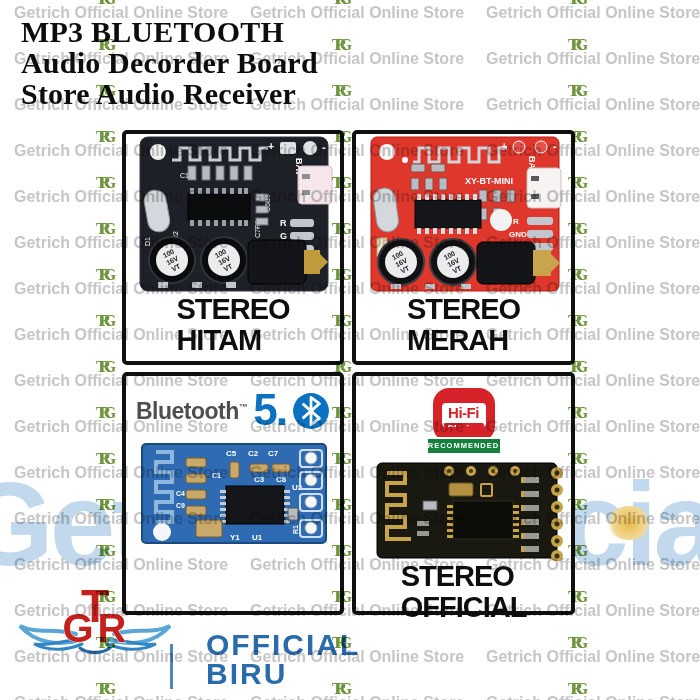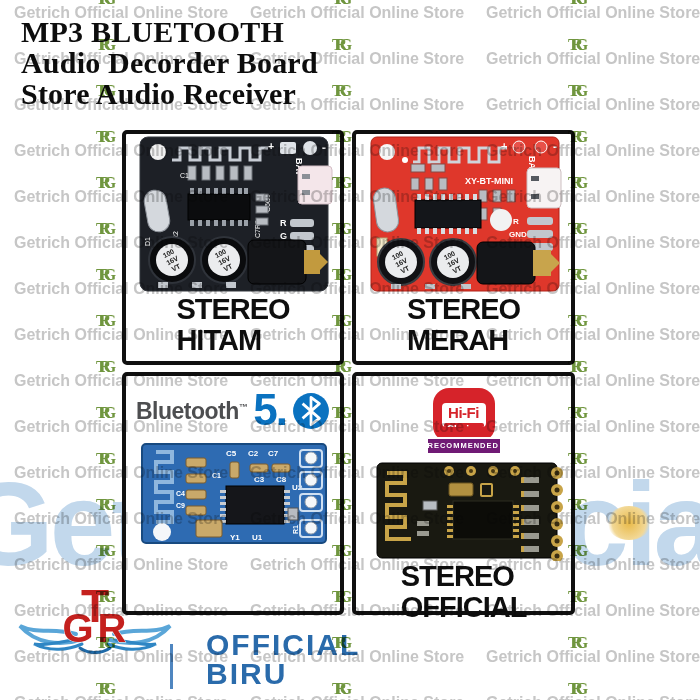--- a/index.html
+++ b/index.html
@@ -38,22 +38,22 @@
   .bt-tm{font-size:9px;color:#4d4e50;vertical-align:super;}
   .bt-ver{font-size:44px;font-weight:bold;color:#0a72c0;line-height:48px;letter-spacing:-2px;}
 
   
   .hifi{display:flex;flex-direction:column;align-items:center;margin-top:14px;height:70px;}
   .hifi-top{width:58px;height:50px;background:#d6232a;border-radius:14px;
             box-shadow:0 0 0 2px #d6232a;display:flex;align-items:center;justify-content:center;}
   .hifi-panel{width:44px;height:24px;background:#fff;border-radius:4px;text-align:center;overflow:hidden;}
   .hifi-line1{font-size:15px;font-weight:bold;color:#d6232a;line-height:19px;letter-spacing:-.5px;}
   .hifi-line2{font-size:10px;font-weight:bold;color:#fff;background:#d6232a;line-height:13px;margin:1px 2px 0 2px;border-radius:2px;}
-  .hifi-bar{width:72px;height:14px;background:#701a75;border:2px solid #fff;margin-top:-3px;
-            font-size:7.5px;font-weight:bold;color:#fff;text-align:left;line-height:14px;letter-spacing:1px;}
+  .hifi-bar{width:72px;height:14px;background:#15803d;border:2px solid #fff;margin-top:-3px;
+            font-size:7.5px;font-weight:bold;color:#fff;text-align:center;line-height:14px;letter-spacing:1px;}
 
   
   .brand-svg{position:absolute;left:10px;top:582px;z-index:2;}
   .store-pill{position:absolute;left:26px;top:655px;z-index:3;background:#fdfdfd;
               border:3px solid #2d6fb5;border-radius:15px;padding:0 8px;
               font-size:15px;font-weight:bold;color:#a01d15;line-height:20px;letter-spacing:-.3px;}
   .divider{position:absolute;left:170px;top:644px;width:3px;height:45px;background:#4f86c0;z-index:2;}
   .official{position:absolute;left:206px;top:630px;z-index:2;font-weight:bold;color:#2a6bab;
             font-size:30px;line-height:29px;letter-spacing:2px;}
   .official span{display:block;}

